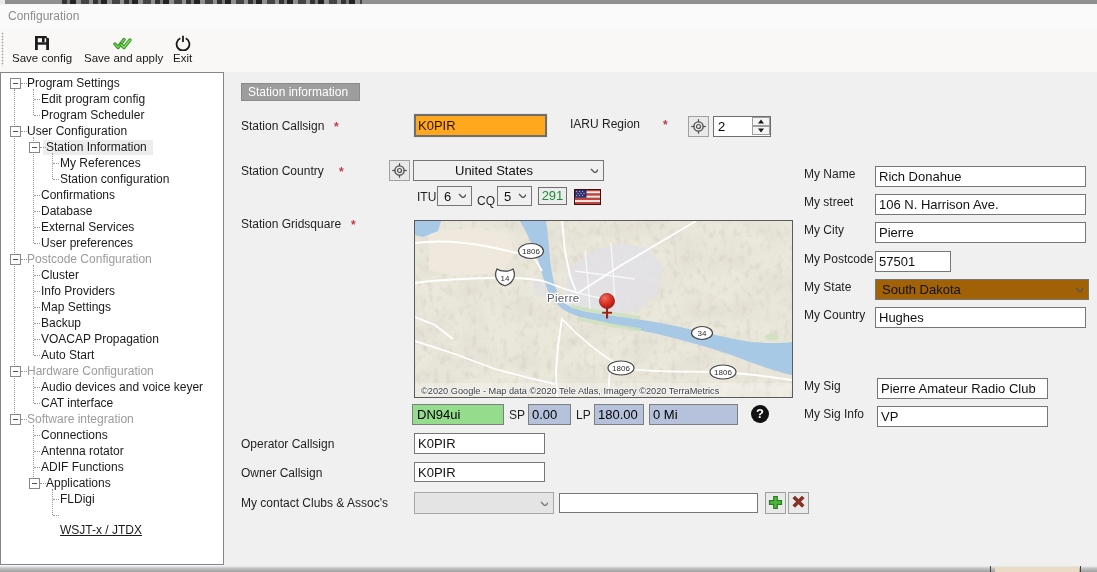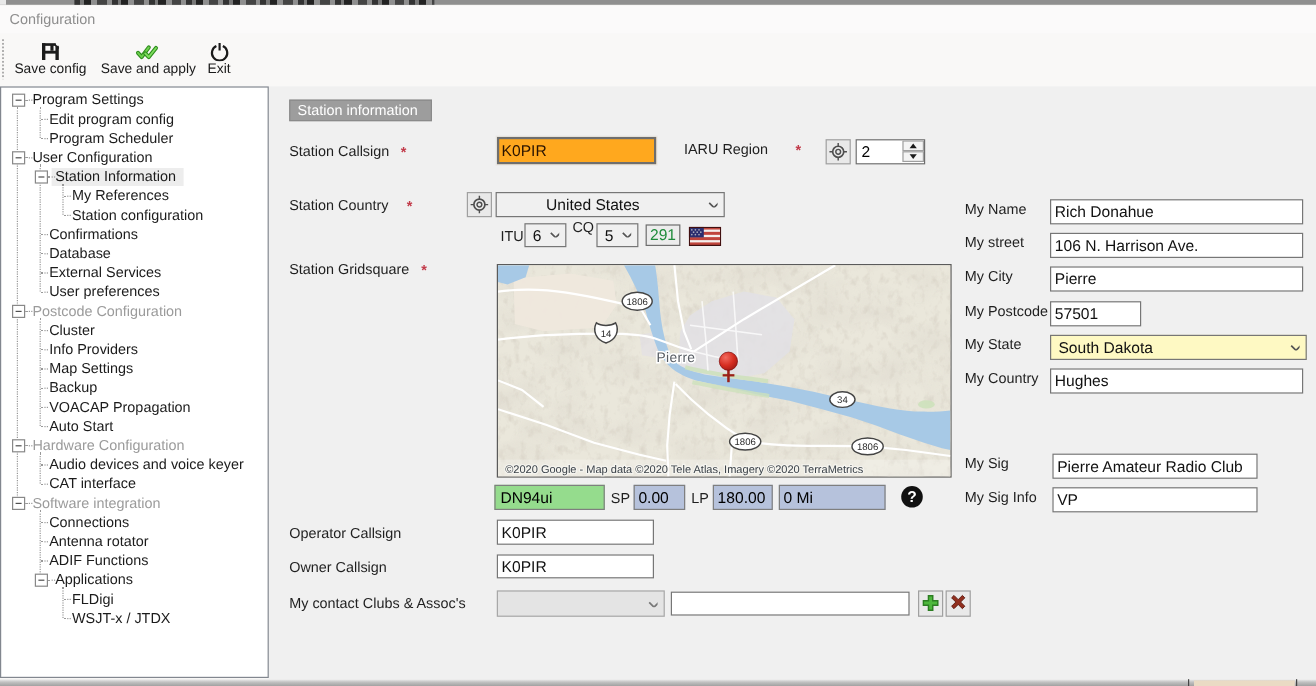--- a/index.html
+++ b/index.html
@@ -135,21 +135,21 @@
 <div class="abs hln" style="left:34px;top:435px;width:6px;"></div>
 <div class="abs tn" style="left:41px;top:444px;">Antenna rotator</div>
 <div class="abs hln" style="left:34px;top:451px;width:6px;"></div>
 <div class="abs tn" style="left:41px;top:460px;">ADIF Functions</div>
 <div class="abs hln" style="left:34px;top:467px;width:6px;"></div>
 <div class="abs tn" style="left:46px;top:476px;">Applications</div>
 <div class="abs eb" style="left:29px;top:478px;"></div>
 <div class="abs hln" style="left:40px;top:483px;width:6px;"></div>
 <div class="abs tn" style="left:60px;top:492px;">FLDigi</div>
 <div class="abs hln" style="left:53px;top:499px;width:6px;"></div>
-<div class="abs tn" style="left:60px;top:508px;">WSJT-x / JTDX</div>
+<div class="abs tn" style="left:60px;top:523px;text-decoration:underline;">WSJT-x / JTDX</div>
 <div class="abs hln" style="left:53px;top:515px;width:6px;"></div>
 <div class="abs vln" style="left:14px;top:89px;height:330px;"></div>
 <div class="abs vln" style="left:33px;top:89px;height:26px;"></div>
 <div class="abs vln" style="left:33px;top:137px;height:106px;"></div>
 <div class="abs vln" style="left:33px;top:265px;height:90px;"></div>
 <div class="abs vln" style="left:33px;top:377px;height:26px;"></div>
 <div class="abs vln" style="left:33px;top:425px;height:58px;"></div>
 <div class="abs vln" style="left:52px;top:153px;height:26px;"></div>
 <div class="abs vln" style="left:52px;top:489px;height:26px;"></div>
 
@@ -195,21 +195,21 @@
       </g>
     </svg></div>
 <div class="abs combo" style="left:413px;top:160px;width:148px;height:19px;padding-left:41px;">United States<svg class="chev" width="10" height="6">
       <path d="M1,1 L5,5 L9,1" stroke="#555" stroke-width="1.4" fill="none"></path>
     </svg></div>
 
 <div class="abs lbl" style="left:417px;top:190px;">ITU</div>
 <div class="abs combo" style="left:437px;top:186px;width:27px;height:18px;">6<svg class="chev" style="top:6px;" width="10" height="6">
       <path d="M1,1 L5,5 L9,1" stroke="#555" stroke-width="1.4" fill="none"></path>
     </svg></div>
-<div class="abs lbl" style="left:477px;top:182px;text-align:center;">CQ</div>
+<div class="abs lbl" style="left:477px;top:194px;text-align:center;">CQ</div>
 <div class="abs combo" style="left:497px;top:186px;width:27px;height:18px;">5<svg class="chev" style="top:6px;" width="10" height="6">
       <path d="M1,1 L5,5 L9,1" stroke="#555" stroke-width="1.4" fill="none"></path>
     </svg></div>
 <div class="abs" style="left:538px;top:187px;width:27px;height:16px;background:#ececec;border:1px solid #6e6e6e;color:#1f8b3b;font-size:13px;line-height:16px;text-align:center;">291</div>
 <svg class="abs" style="left:574px;top:189px;" width="27" height="16">
 <rect x="0" y="0" width="27" height="16" fill="#c0453c"></rect>
 <g fill="#f4efec">
       <rect x="0" y="2.3" width="27" height="1.9"></rect>
       <rect x="0" y="6.7" width="27" height="1.9"></rect>
       <rect x="0" y="11.1" width="27" height="1.9"></rect>
@@ -333,21 +333,21 @@
 
 <div class="abs lbl" style="left:804px;top:167px;">My Name</div>
 <div class="abs inp" style="left:875px;top:166px;width:206px;height:19px;">Rich Donahue</div>
 <div class="abs lbl" style="left:804px;top:195px;">My street</div>
 <div class="abs inp" style="left:875px;top:194px;width:206px;height:19px;">106 N. Harrison Ave.</div>
 <div class="abs lbl" style="left:804px;top:223px;text-align:right;">My City</div>
 <div class="abs inp" style="left:875px;top:222px;width:206px;height:19px;">Pierre</div>
 <div class="abs lbl" style="left:804px;top:252px;">My Postcode</div>
 <div class="abs inp" style="left:875px;top:251px;width:71px;height:19px;">57501</div>
 <div class="abs lbl" style="left:804px;top:280px;">My State</div>
-<div class="abs combo" style="left:875px;top:279px;width:206px;height:19px;background:#fef9c3;">South Dakota<svg class="chev" width="10" height="6">
+<div class="abs combo" style="left:875px;top:279px;width:206px;height:19px;background:#a16207;">South Dakota<svg class="chev" width="10" height="6">
       <path d="M1,1 L5,5 L9,1" stroke="#555" stroke-width="1.4" fill="none"></path>
     </svg></div>
 <div class="abs lbl" style="left:804px;top:308px;">My Country</div>
 <div class="abs inp" style="left:875px;top:307px;width:206px;height:19px;">Hughes</div>
 <div class="abs lbl" style="left:804px;top:379px;">My Sig</div>
 <div class="abs inp" style="left:877px;top:378px;width:166px;height:19px;">Pierre Amateur Radio Club</div>
 <div class="abs lbl" style="left:804px;top:407px;">My Sig Info</div>
 <div class="abs inp" style="left:877px;top:406px;width:166px;height:19px;">VP</div>
 
 </body></html>

